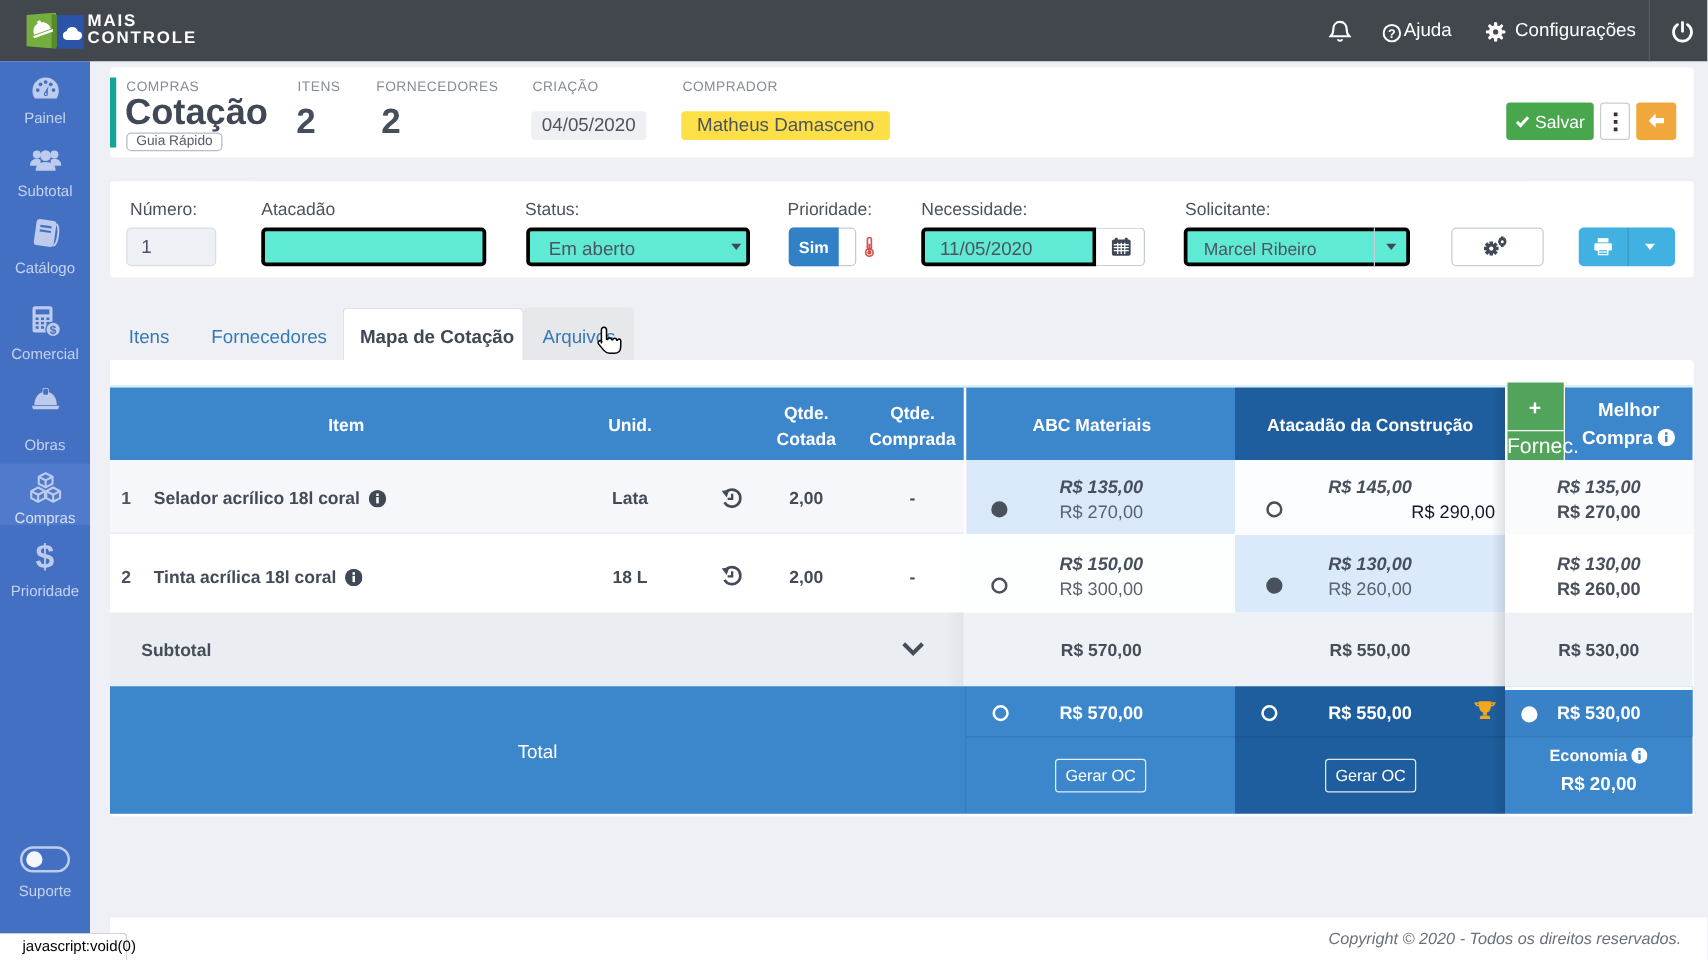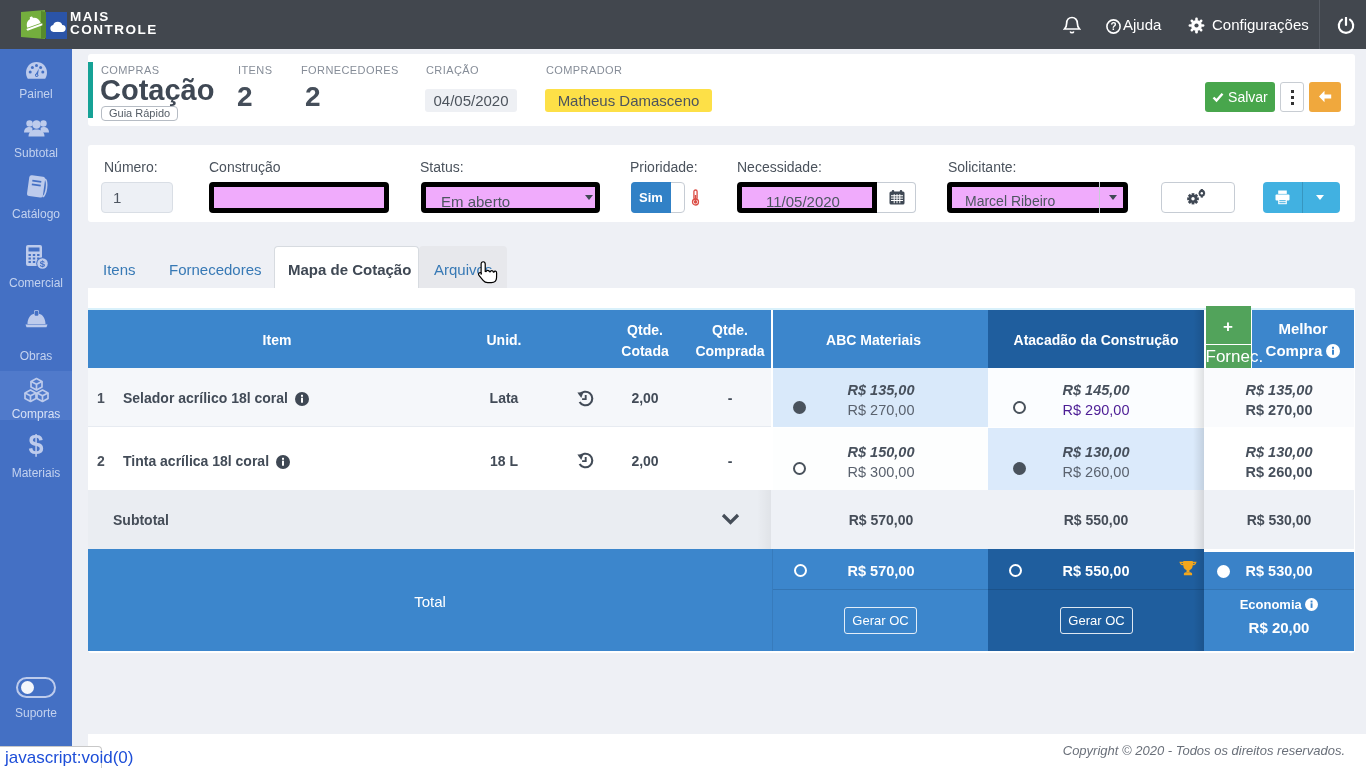--- a/index.html
+++ b/index.html
@@ -2,21 +2,21 @@
 <html><head>
 <meta charset="utf-8">
 <title>Cotação</title>
 <style>
 *{margin:0;padding:0;box-sizing:border-box}
 html,body{width:1366px;height:768px;overflow:hidden}
 body{font-family:"Liberation Sans",sans-serif;background:#eef0f5;position:relative}
 .a{position:absolute}
 .lbl{font-size:14px;color:#4a525c}
 .minilbl{font-size:11px;color:#868d98;letter-spacing:.4px}
-.inp{border:5px solid #000000;border-radius:4px;background:#f0abfc;font-size:15px;color:#4d5560}
+.inp{border:3px solid #000000;border-radius:4px;background:#5eead4;font-size:15px;color:#4d5560}
 .btn{border-radius:3px;text-align:center}
 .wcell{color:#fff;font-weight:bold;text-align:center}
 </style>
 </head>
 <body>
 
 <div class="a" style="left:0;top:0;width:1366px;height:49px;background:#42474e"></div>
 
 <div class="a" style="left:21px;top:10px;width:24px;height:29px;background:#74ae3e;clip-path:polygon(0 7%,100% 0,100% 100%,0 93%)"></div>
 <div class="a" style="left:41px;top:11px;width:5px;height:28px;background:#578a2c;clip-path:polygon(0 0,100% 4%,100% 96%,0 100%)"></div>
@@ -140,21 +140,21 @@
     <path d="M2 15.9 L2 21.5 L7.5 24.4 L7.5 18.8"></path>
     <path d="M13 15.9 L13 21.5 L7.5 24.4"></path>
     <path d="M19.5 13 L25 15.9 L19.5 18.8 L14 15.9 Z"></path>
     <path d="M14 15.9 L14 21.5 L19.5 24.4 L19.5 18.8"></path>
     <path d="M25 15.9 L25 21.5 L19.5 24.4"></path>
   </g>
 </svg>
 <div class="a" style="left:0;top:407px;width:72px;text-align:center;font-size:12px;color:#d6e0f5">Compras</div>
 
 <div class="a" style="left:0;top:430px;width:72px;text-align:center;font-size:27px;font-weight:bold;color:#bdcbec">$</div>
-<div class="a" style="left:0;top:466px;width:72px;text-align:center;font-size:12px;color:#c3d2ef">Materiais</div>
+<div class="a" style="left:0;top:466px;width:72px;text-align:center;font-size:12px;color:#c3d2ef">Prioridade</div>
 
 <div class="a" style="left:16px;top:677px;width:40px;height:21px;border:2px solid #bdcbec;border-radius:11px"></div>
 <div class="a" style="left:21px;top:681px;width:13px;height:13px;background:#f4f6fb;border-radius:50%"></div>
 <div class="a" style="left:0;top:706px;width:72px;text-align:center;font-size:12px;color:#c3d2ef">Suporte</div>
 
 <div class="a" style="left:88px;top:54px;width:1267px;height:72px;background:#fff;border-radius:3px"></div>
 <div class="a" style="left:88px;top:62px;width:4.5px;height:56px;background:#16a296"></div>
 <div class="a minilbl" style="left:101px;top:64px">COMPRAS</div>
 <div class="a" style="left:100px;top:74px;font-size:29px;font-weight:bold;color:#3f4854;line-height:32px">Cotação</div>
 <div class="a" style="left:101px;top:106px;height:15px;border:1px solid #b6bcc4;border-radius:4px;font-size:11px;color:#555d66;line-height:13px;padding:0 7px">Guia Rápido</div>
@@ -180,36 +180,36 @@
 </div>
 <div class="a btn" style="left:1309px;top:82px;width:32px;height:30px;background:#f0a83d">
   <svg style="margin-top:8px" width="14" height="13" viewBox="0 0 14 13">
       <path d="M6.5 0.8 L1 6.5 L6.5 12.2 L6.5 8.6 L13.2 8.6 L13.2 4.4 L6.5 4.4 Z" fill="#fff"></path>
     </svg>
 </div>
 
 <div class="a" style="left:88px;top:145px;width:1267px;height:77px;background:#fff;border-radius:3px"></div>
 <div class="a lbl" style="left:104px;top:159px">Número:</div>
 <div class="a" style="left:101px;top:182px;width:72px;height:31px;background:#edf0f5;border:1px solid #d9dee5;border-radius:4px;font-size:15px;color:#4d5560;line-height:29px;padding-left:11px">1</div>
-<div class="a lbl" style="left:209px;top:159px">Construção</div>
+<div class="a lbl" style="left:209px;top:159px">Atacadão</div>
 <div class="a inp" style="left:209px;top:182px;width:180px;height:31px"></div>
 <div class="a lbl" style="left:420px;top:159px">Status:</div>
 <div class="a inp" style="left:421px;top:182px;width:179px;height:31px;line-height:29px;padding-left:15px">Em aberto</div>
 <div class="a" style="left:585px;top:195px;width:0;height:0;border-left:4px solid transparent;border-right:4px solid transparent;border-top:5px solid #3f4854"></div>
 <div class="a lbl" style="left:630px;top:159px">Prioridade:</div>
 <div class="a" style="left:631px;top:182px;width:54px;height:31px;background:#fff;border:1px solid #c6ccd4;border-radius:4px"></div>
 <div class="a" style="left:631px;top:182px;width:40px;height:31px;background:#3181c6;border-radius:4px 0 0 4px;color:#fff;font-weight:bold;font-size:13px;text-align:center;line-height:31px">Sim</div>
 <svg class="a" style="left:690px;top:189px" width="11" height="17" viewBox="0 0 11 17">
   <rect x="3.9" y="1" width="3.2" height="9.5" rx="1.6" fill="none" stroke="#db4f47" stroke-width="1.3"></rect>
   <circle cx="5.5" cy="13" r="3" fill="none" stroke="#db4f47" stroke-width="1.3"></circle>
   <rect x="4.7" y="6" width="1.6" height="6" fill="#db4f47"></rect>
   <circle cx="5.5" cy="13" r="1.7" fill="#db4f47"></circle>
 </svg>
 <div class="a lbl" style="left:737px;top:159px">Necessidade:</div>
-<div class="a inp" style="left:737px;top:182px;width:140px;height:31px;line-height:29px;padding-left:24px;border-radius:4px 0 0 4px">11/05/2020</div>
+<div class="a inp" style="left:737px;top:182px;width:140px;height:31px;line-height:29px;padding-left:12px;border-radius:4px 0 0 4px">11/05/2020</div>
 <div class="a" style="left:877px;top:182px;width:39px;height:31px;background:#fff;border:1px solid #c6ccd4;border-left:none;border-radius:0 4px 4px 0"></div>
 <svg class="a" style="left:889px;top:190px" width="16" height="15" viewBox="0 0 16 15">
   <rect x="0.5" y="1.5" width="15" height="13" rx="1.5" fill="#3f4854"></rect>
   <rect x="2.8" y="0" width="2.4" height="3.6" rx="1" fill="#3f4854"></rect>
   <rect x="10.8" y="0" width="2.4" height="3.6" rx="1" fill="#3f4854"></rect>
   <g fill="#fff">
       <rect x="2" y="5.2" width="12" height="1.1"></rect>
   <rect x="4.7" y="4.2" width="1" height="9"></rect>
       <rect x="7.5" y="4.2" width="1" height="9"></rect>
       <rect x="10.3" y="4.2" width="1" height="9"></rect>
@@ -317,21 +317,21 @@
   <path d="M 0.4 2.6 L 6.4 2.2 L 4.3 7.9 Z" fill="#424b57"></path>
   <path d="M 8.7 4.9 L 8.7 9.1 L 5.1 9.1" fill="none" stroke="#424b57" stroke-width="1.9"></path>
 </svg>
 <div class="a" style="left:545px;top:390px;width:200px;text-align:center;font-size:14px;font-weight:bold;color:#424b57">2,00</div>
 <div class="a" style="left:630px;top:390px;width:200px;text-align:center;font-size:14px;font-weight:bold;color:#424b57">-</div>
 <div class="a" style="left:793px;top:400.5px;width:13px;height:13px;border-radius:50%;background:#49525c"></div>
 <div class="a" style="left:781px;top:382px;width:200px;text-align:center;font-size:14.5px;font-weight:bold;font-style:italic;color:#47505c">R$ 135,00</div>
 <div class="a" style="left:781px;top:402px;width:200px;text-align:center;font-size:14.5px;color:#5a626e">R$ 270,00</div>
 <div class="a" style="left:1013px;top:400.5px;width:13px;height:13px;border-radius:50%;background:#fff;border:2px solid #49525c"></div>
 <div class="a" style="left:996px;top:382px;width:200px;text-align:center;font-size:14.5px;font-weight:bold;font-style:italic;color:#47505c">R$ 145,00</div>
-<div class="a" style="left:996px;top:402px;width:200px;text-align:center;font-size:14.5px;color:#4c1d95">R$ 290,00</div>
+<div class="a" style="left:996px;top:402px;width:200px;text-align:right;font-size:14.5px;color:#0f172a">R$ 290,00</div>
 <div class="a" style="left:1179px;top:382px;width:200px;text-align:center;font-size:14.5px;font-weight:bold;font-style:italic;color:#47505c">R$ 135,00</div>
 <div class="a" style="left:1179px;top:402px;width:200px;text-align:center;font-size:14.5px;font-weight:bold;color:#47505c">R$ 270,00</div>
 
 <div class="a" style="left:88px;top:428px;width:1266px;height:62px;background:#fff"></div>
 <div class="a" style="left:773px;top:428px;width:215px;height:62px;background:#fdfefe"></div>
 <div class="a" style="left:988px;top:428px;width:216px;height:62px;background:#dbeafb"></div>
 <div class="a" style="left:1204px;top:428px;width:150px;height:62px;background:#fff"></div>
 <div class="a" style="left:97px;top:453px;font-size:14px;font-weight:bold;color:#4b535e">2</div>
 <div class="a" style="left:123px;top:453px;font-size:14px;font-weight:bold;color:#424b57">Tinta acrílica 18l coral
   <svg style="vertical-align:-2.5px;margin-left:3px" width="14" height="14" viewBox="0 0 14 14">
@@ -403,13 +403,13 @@
       <rect x="5.6" y="2.6" width="1.9" height="1.9" fill="#3c86cc"></rect>
     </svg>
 </div>
 <div class="a" style="left:1179px;top:619px;width:200px;text-align:center;font-size:15px;font-weight:bold;color:#fff">R$ 20,00</div>
 
 <div class="a" style="left:770.5px;top:310px;width:2.5px;height:180px;background:#fff"></div>
 <div class="a" style="left:1193px;top:310px;width:11px;height:341px;background:linear-gradient(to right,rgba(0,0,0,0),rgba(0,0,0,0.11))"></div>
 
 <div class="a" style="left:88px;top:734px;width:1278px;height:34px;background:#fff"></div>
 <div class="a" style="left:945px;top:743px;width:400px;text-align:right;font-style:italic;font-size:13px;color:#6a707a">Copyright © 2020 - Todos os direitos reservados.</div>
-<div class="a" style="left:0;top:746px;width:102px;height:22px;background:#fff;border:1px solid #c8c8c8;border-left:none;border-bottom:none;border-radius:0 4px 0 0;font-size:17px;color:#1d4ed8;line-height:21px;padding-left:5px">javascript:void(0)</div>
+<div class="a" style="left:0;top:746px;width:102px;height:22px;background:#fff;border:1px solid #c8c8c8;border-left:none;border-bottom:none;border-radius:0 4px 0 0;font-size:12px;color:#000000;line-height:21px;padding-left:18px">javascript:void(0)</div>
 
 </body></html>

